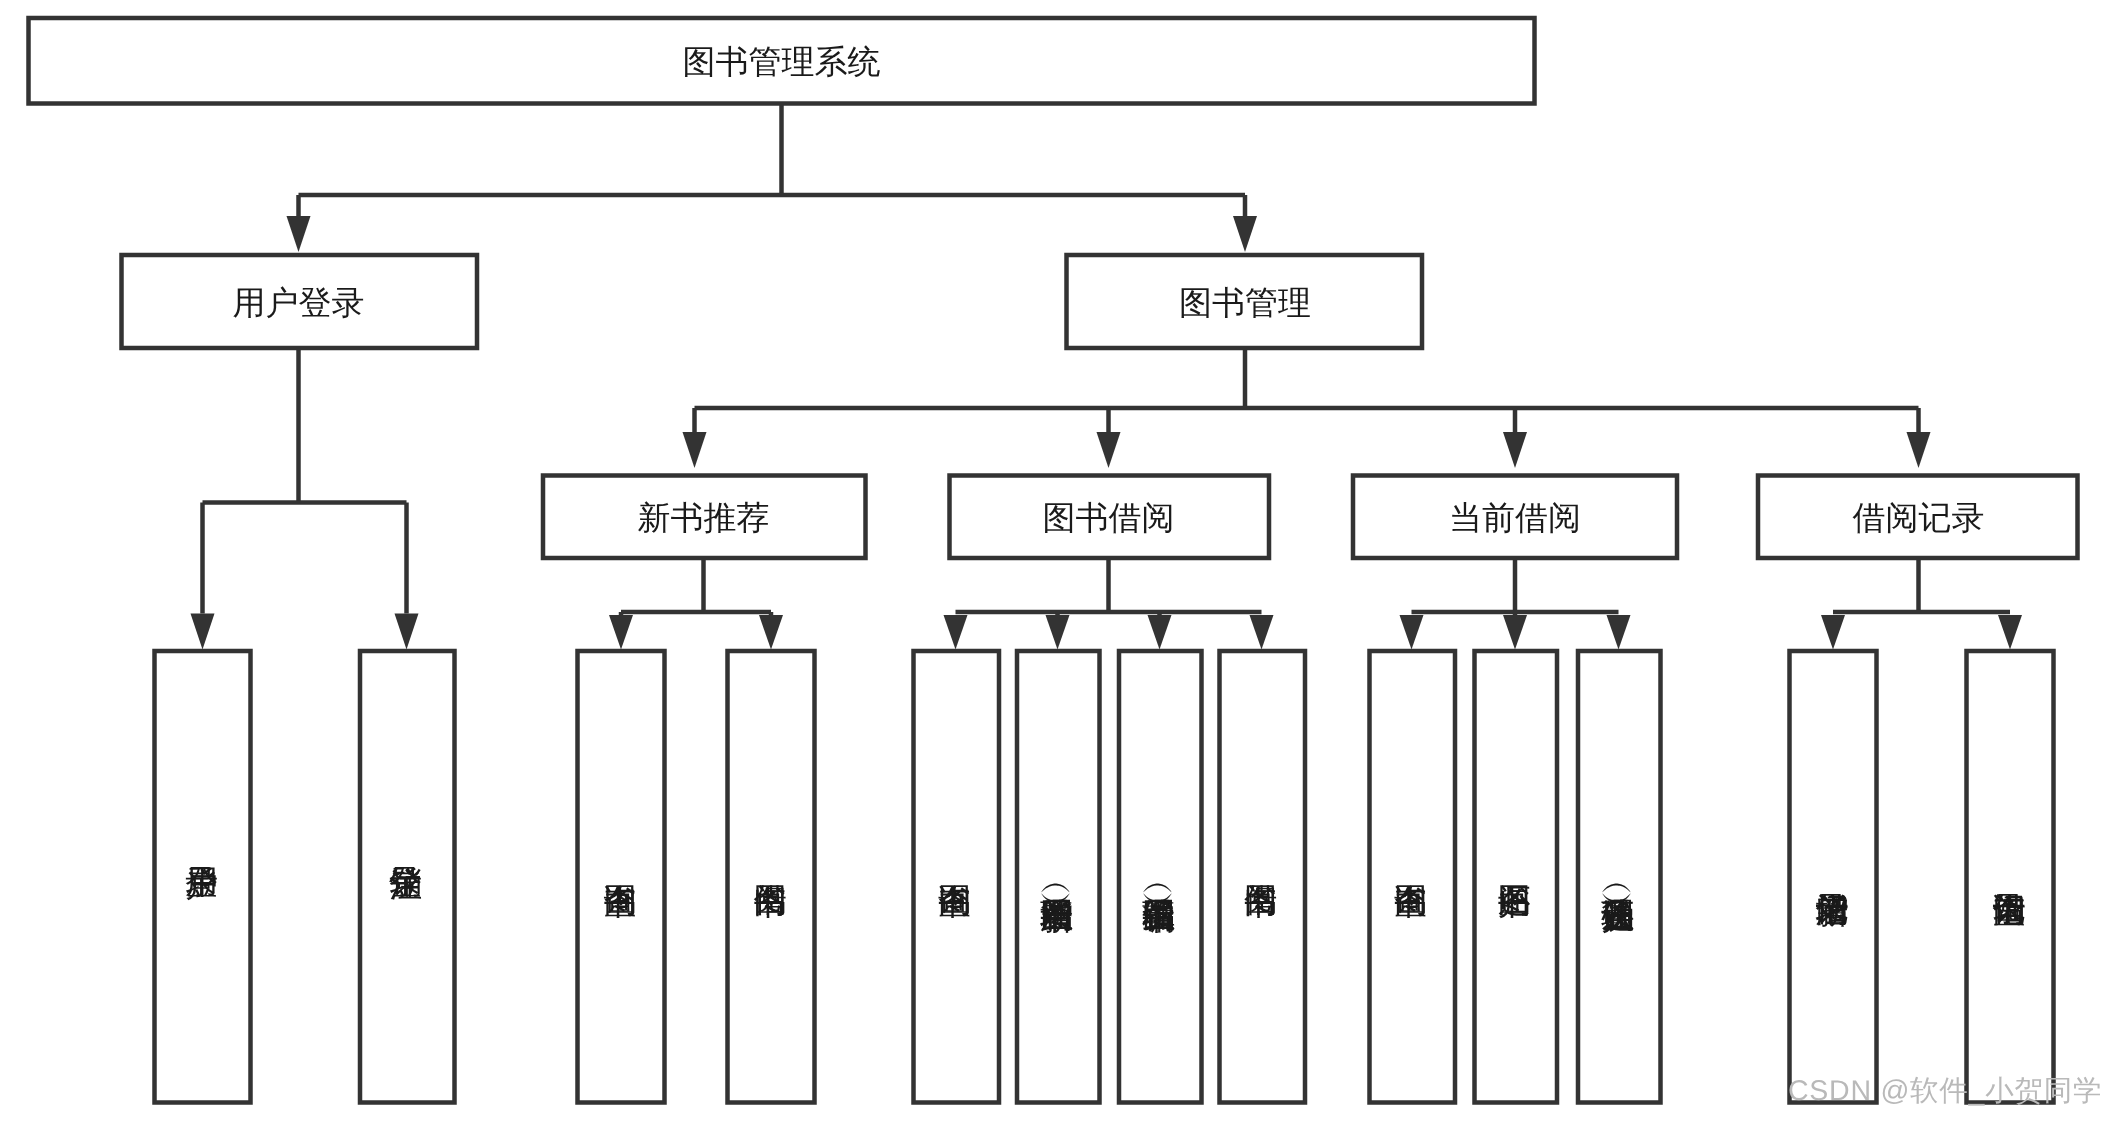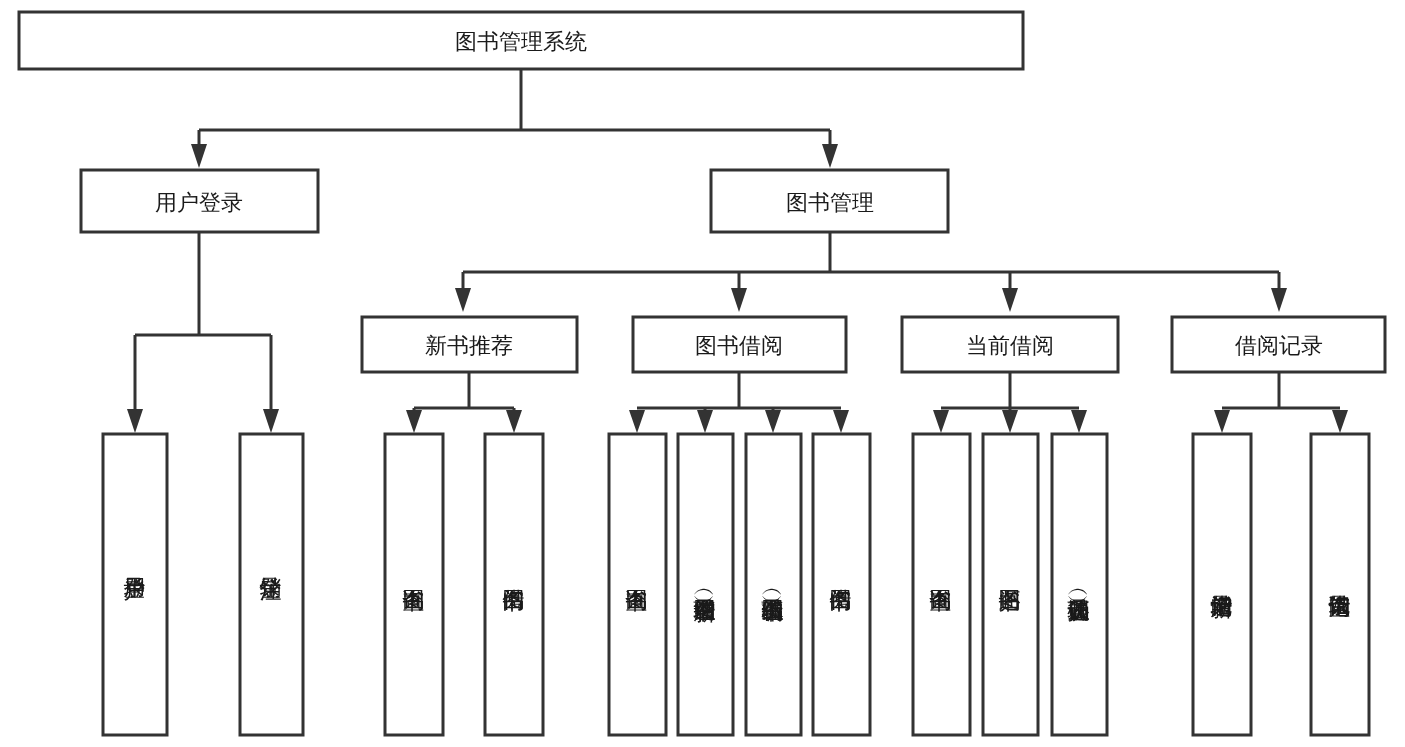--- a/index.html
+++ b/index.html
@@ -216,14 +216,15 @@
       <rect class="node-rect" x="1193" y="434" width="58" height="301"></rect>
       <text class="node-label-v" x="1222" y="578">新增借阅记录</text>
     </g>
     <g>
       <rect class="node-rect" x="1311" y="434" width="58" height="301"></rect>
       <text class="node-label-v" x="1340" y="578">查询借阅记录</text>
     </g>
 
   </svg>
 
+  <div class="watermark-text">CSDN @软件_小贺同学</div>
 
 </div>
 
 </body></html>

